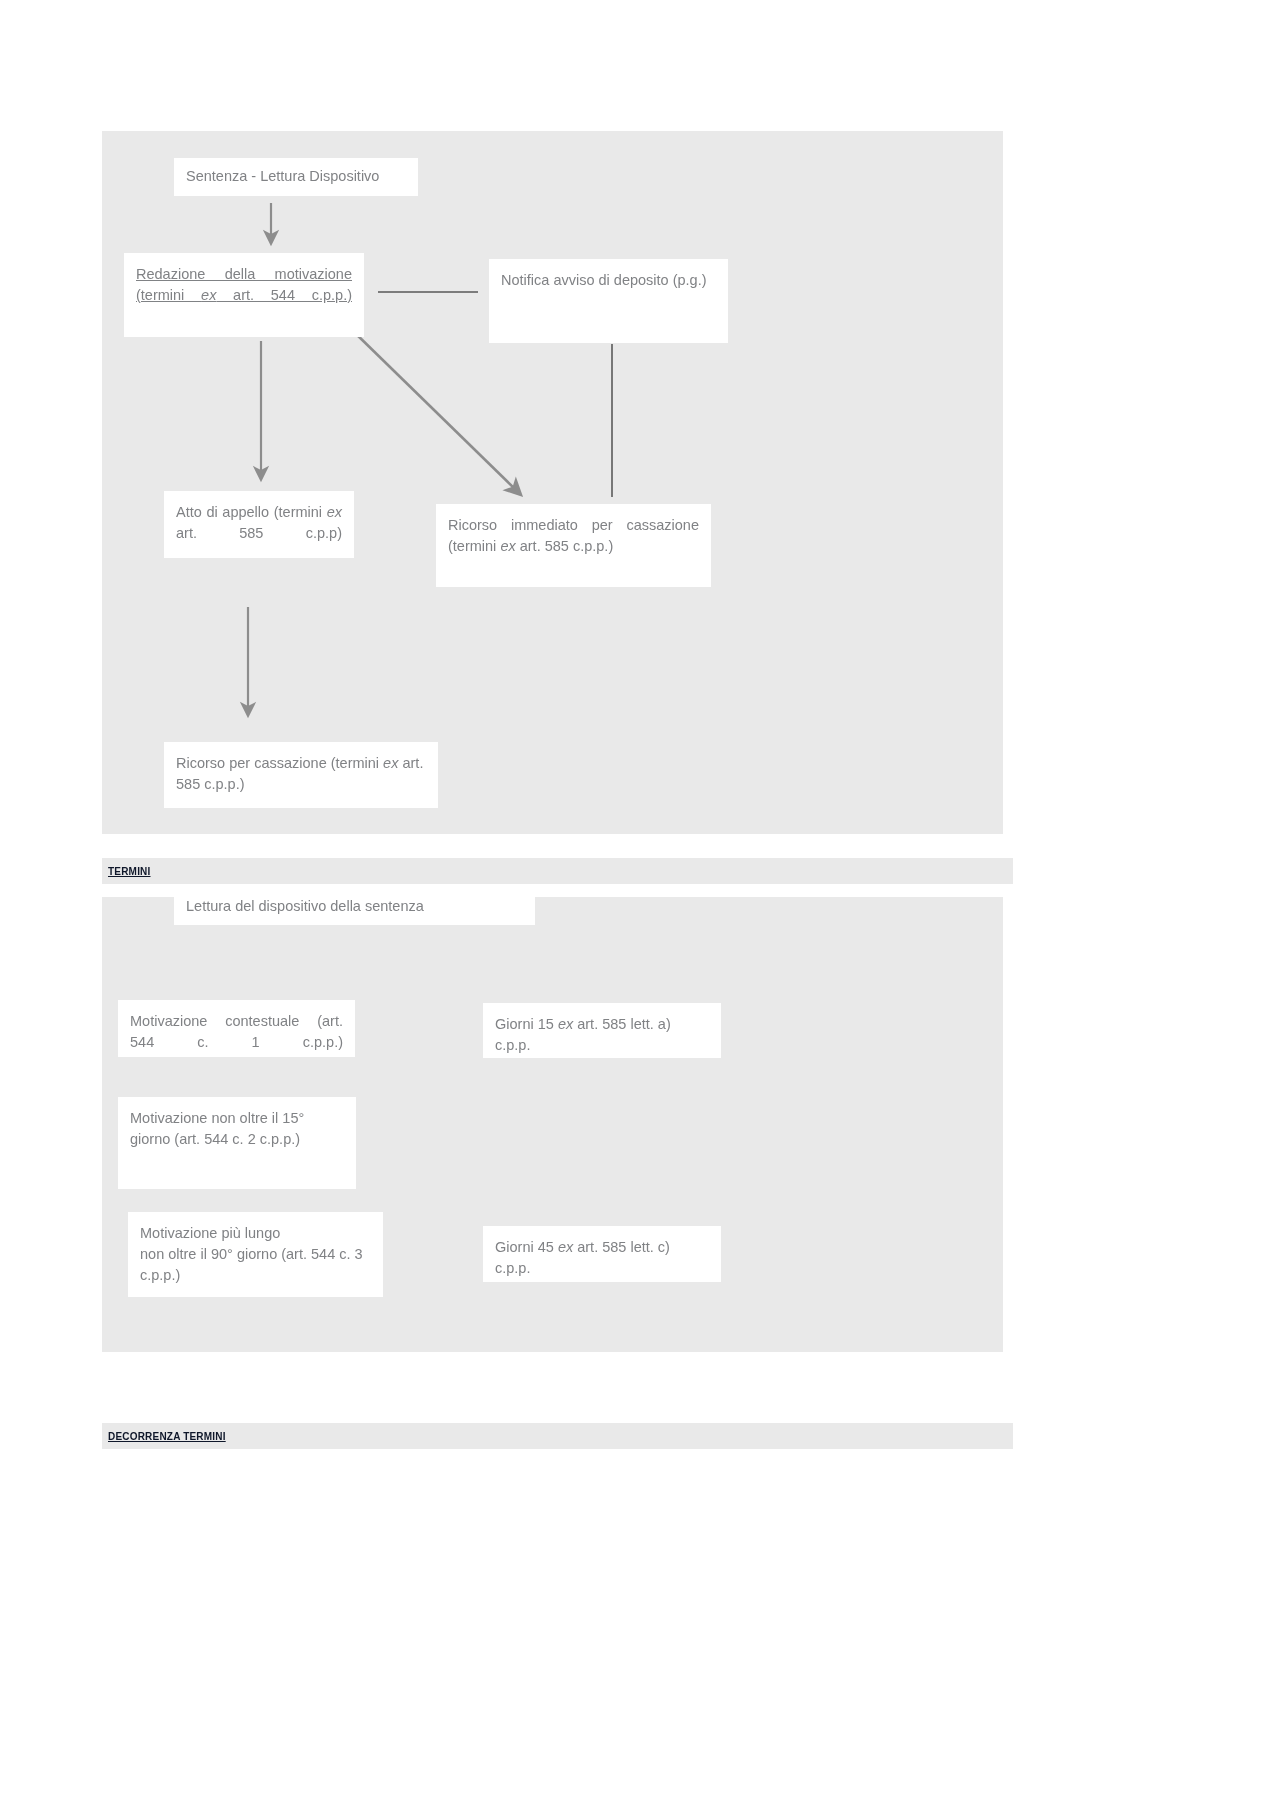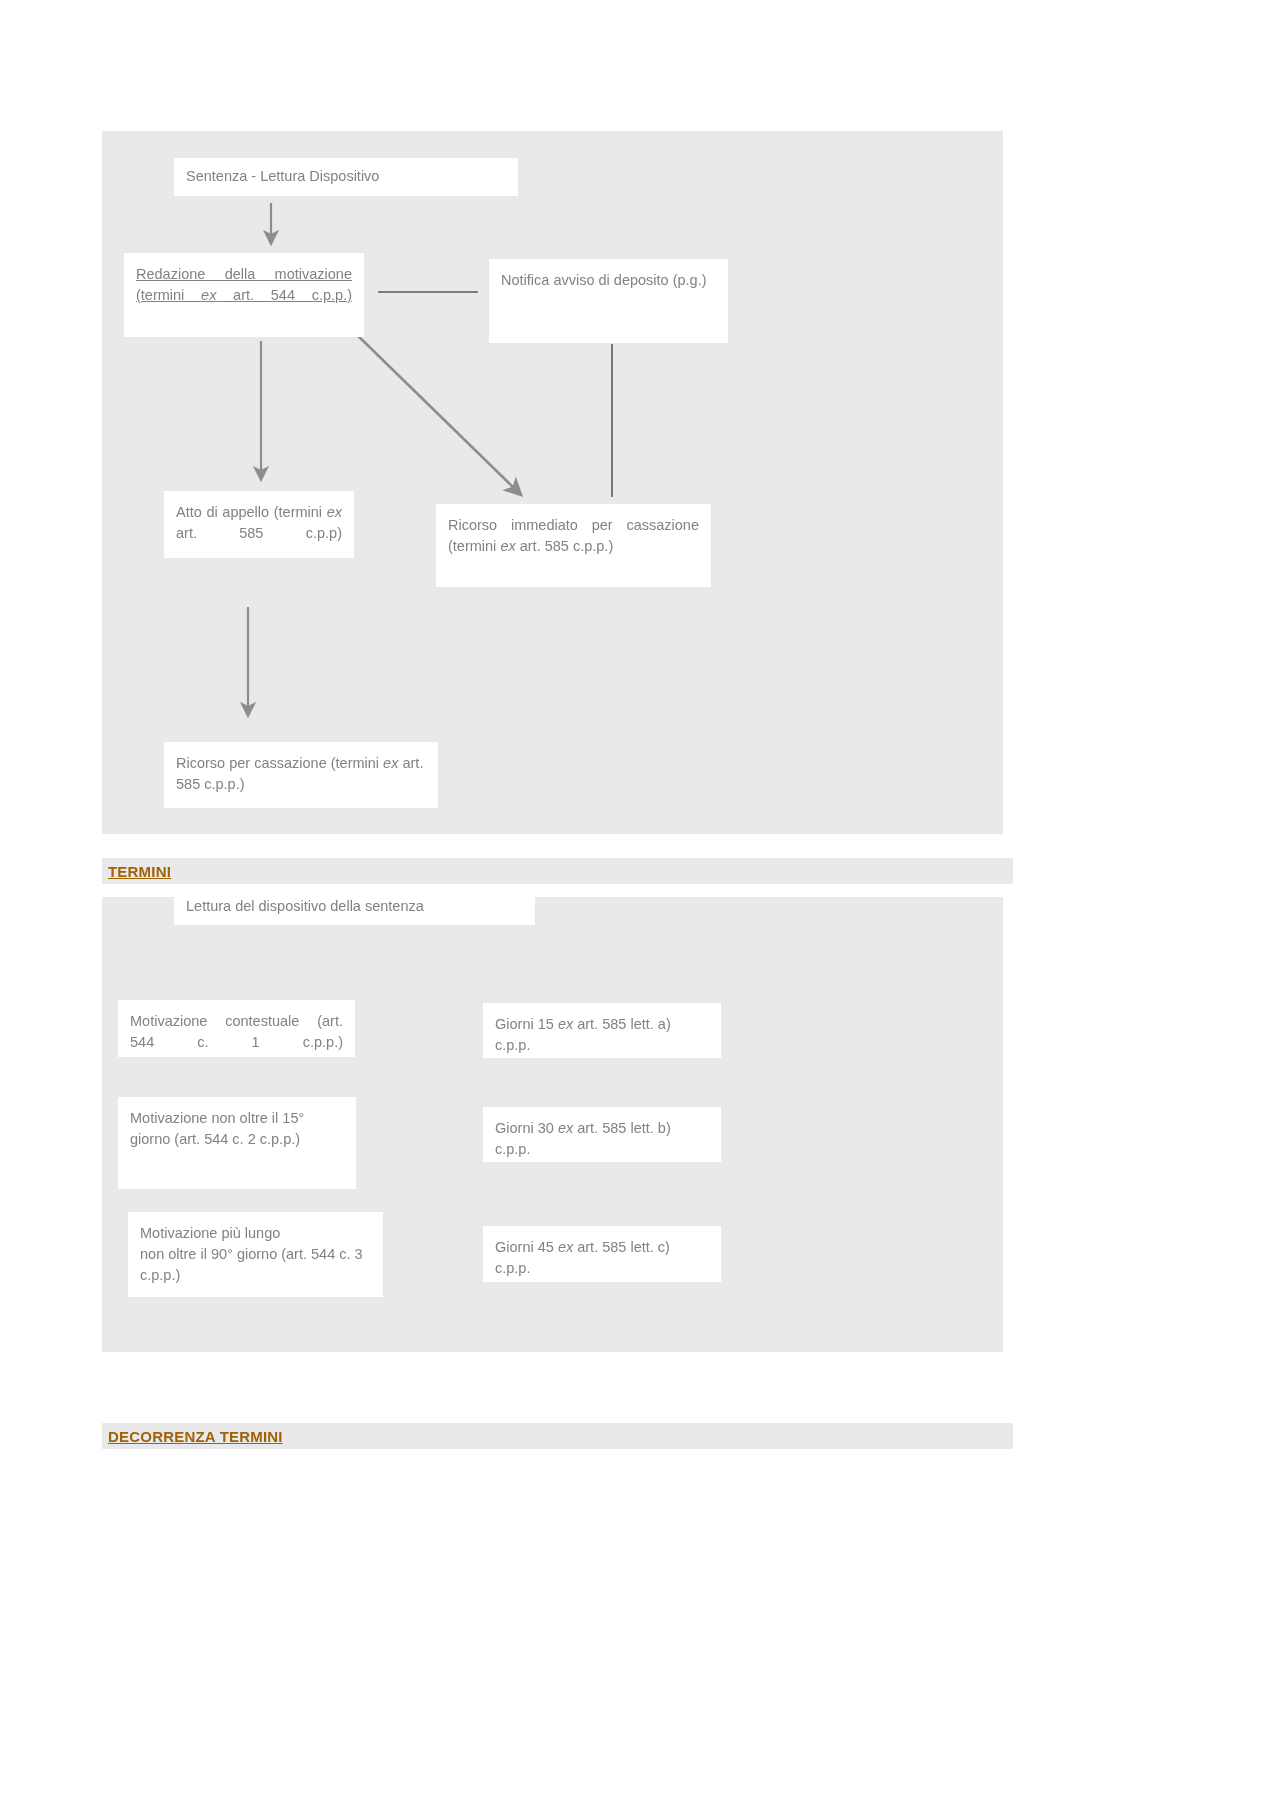--- a/index.html
+++ b/index.html
@@ -34,23 +34,23 @@
     left: 102px;
     width: 911px;
     height: 26px;
     background: #e9e9e9;
     display: flex;
     align-items: center;
   }
   #section-bar-termini            { top: 858px; }
   #section-bar-decorrenza-termini { top: 1423px; }
   .section-title {
-    font-size: 15px;
+    font-size: 10px;
     font-weight: bold;
-    color: #a16207;
+    color: #0f172a;
     text-decoration: underline;
     letter-spacing: .2px;
     padding-left: 6px;
   }
 
   
   .node {
     position: absolute;
     background: #ffffff;
     box-sizing: border-box;
@@ -61,21 +61,21 @@
   }
   .node .txt {
     display: block;
     padding: 11px 12px 0 12px;
   }
   .node.justify .txt { text-align: justify; text-align-last: justify; }
   .node.center-last .txt { text-align: justify; }
   .node i { font-style: italic; }
 
   
-  #node-sentenza            { left: 174px; top: 158px; width: 344px; height: 38px; }
+  #node-sentenza            { left: 174px; top: 158px; width: 244px; height: 38px; }
   #node-sentenza .txt       { padding-top: 8px; }
   #node-redazione           { left: 124px; top: 253px; width: 240px; height: 84px; text-decoration: underline; }
   #node-notifica            { left: 489px; top: 259px; width: 239px; height: 84px; }
   #node-atto-appello        { left: 164px; top: 491px; width: 190px; height: 67px; }
   #node-ricorso-immediato   { left: 436px; top: 504px; width: 275px; height: 83px; }
   #node-ricorso-cassazione  { left: 134px; top: 742px; width: 274px; height: 66px; margin-left: 30px; }
 
   
   #node-lettura-dispositivo { left: 174px; top: 888px; width: 361px; height: 37px; }
   #node-lettura-dispositivo .txt { padding-top: 8px; }
@@ -182,23 +182,20 @@
   <div class="node justify" id="node-motivazione-1">
     <span class="txt">Motivazione contestuale (art. 544 c. 1 c.p.p.)</span>
   </div>
   <div class="node" id="node-giorni-15">
     <span class="txt"><span>Giorni 15 </span><i>ex</i><span> art. 585 lett. a) c.p.p.</span></span>
   </div>
 
   <div class="node" id="node-motivazione-2">
     <span class="txt">Motivazione non oltre il 15° giorno (art. 544 c. 2 c.p.p.)</span>
   </div>
-  <div class="node" id="node-giorni-30">
-    <span class="txt"><span>Giorni 30 </span><i>ex</i><span> art. 585 lett. b) c.p.p.</span></span>
-  </div>
 
   <div class="node" id="node-motivazione-3">
     <span class="txt" style="white-space: pre-line;">Motivazione più lungo
 non oltre il 90° giorno (art. 544 c. 3 c.p.p.)</span>
   </div>
   <div class="node" id="node-giorni-45">
     <span class="txt"><span>Giorni 45 </span><i>ex</i><span> art. 585 lett. c) c.p.p.</span></span>
   </div>
 
   <div class="section-bar" id="section-bar-decorrenza-termini">

